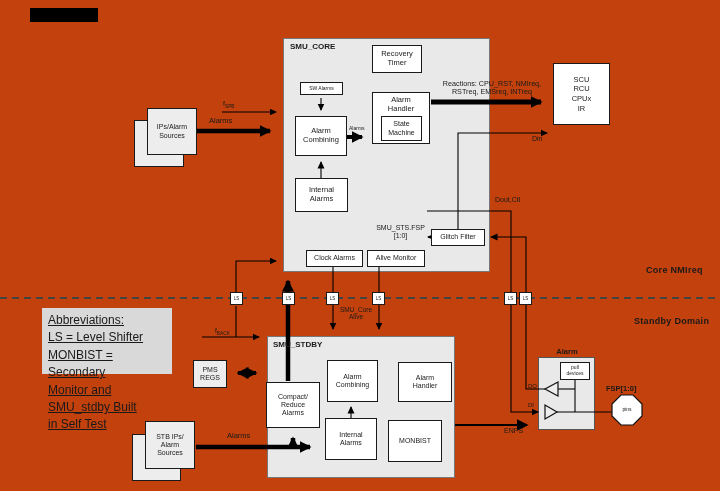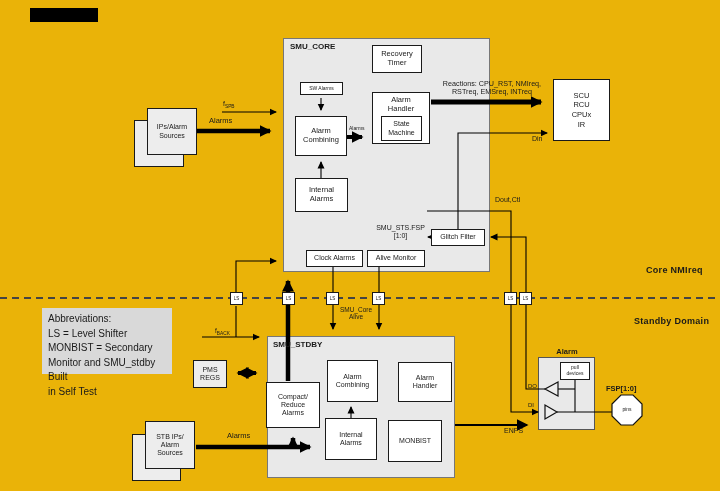--- a/index.html
+++ b/index.html
@@ -1,36 +1,36 @@
 <!DOCTYPE html>
 <html><head>
 <meta charset="utf-8">
 <style>
   html,body{margin:0;padding:0;background:#fff;}
   body{font-family:"Liberation Sans", sans-serif;color:#1a1a1a;}
-  .canvas{position:relative;width:720px;height:491px;background:#eab308;overflow:hidden;}
+  .canvas{position:relative;width:720px;height:491px;background:#c2410c;overflow:hidden;}
   .bigbox{position:absolute;background:#e9e9e9;border:1px solid #777;box-sizing:border-box;z-index:1;}
   .box{position:absolute;background:#fff;border:1px solid #1a1a1a;box-sizing:border-box;
        display:flex;align-items:center;justify-content:center;text-align:center;
        font-size:7.5px;line-height:1.18;white-space:pre-line;z-index:3;}
   .box.gray{background:#ededed;}
   .box.top{align-items:flex-start;padding-top:3px;}
   .box.tinytxt{font-size:5px;}
   .ls{font-size:4.5px;}
   .lbl{position:absolute;font-size:7px;line-height:1.15;white-space:pre-line;z-index:4;}
   .lbl.b{font-weight:bold;}
   .lbl.c{text-align:center;}
   .lbl.t5{font-size:5px;}
   .lbl.t6{font-size:6px;}
   .lbl.t65{font-size:6.5px;}
   .lbl.t75{font-size:7.5px;}
   .lbl.t8{font-size:8px;}
   .lbl.t9{font-size:9px;letter-spacing:0.3px;}
-  .abbrev{position:absolute;background:#d9d9d9;font-size:10px;line-height:1.45;
-          white-space:pre-line;padding:4px 0 0 6px;box-sizing:border-box;z-index:3;}
+  .abbrev{position:absolute;background:#d9d9d9;font-size:12px;line-height:1.45;
+          white-space:pre-line;padding:4px 0 0 6px;box-sizing:border-box;z-index:3;text-decoration:underline;}
   .blackbar{position:absolute;background:#000;z-index:4;}
   sub.sg{font-size:4.8px;}
   svg.wires{position:absolute;left:0;top:0;z-index:2;}
 </style>
 </head>
 <body>
 
 <div class="canvas">
 
   <div class="blackbar" style="left:30px;top:8px;width:68px;height:14px"></div>
@@ -108,21 +108,21 @@
   <div class="box" style="left:431px;top:229px;width:54px;height:17px;font-size:7px">
     <span>Glitch Filter</span></div>
   <div class="box" style="left:306px;top:250px;width:57px;height:17px;font-size:7px">
     <span>Clock Alarms</span></div>
   <div class="box" style="left:367px;top:250px;width:58px;height:17px;font-size:7px">
     <span>Alive Monitor</span></div>
   <div class="lbl t5" style="left:349px;top:126px">Alarms</div>
   <div class="lbl c" style="left:374px;top:224px;width:53px">SMU_STS.FSP
 [1:0]</div>
 
-  <div class="box" style="left:553px;top:79px;width:57px;height:62px;line-height:1.3">
+  <div class="box" style="left:553px;top:63px;width:57px;height:62px;line-height:1.3">
     <span>SCU
 RCU
 CPUx
 IR</span></div>
   <div class="lbl c" style="left:432px;top:80px;width:120px;font-size:7.2px">Reactions: CPU_RST, NMIreq,
 RSTreq, EMSreq, INTreq</div>
   <div class="lbl" style="left:532px;top:135px">Din</div>
   <div class="lbl" style="left:495px;top:196px">Dout,Ctl</div>
 
   <div class="box gray" style="left:134px;top:120px;width:50px;height:47px"></div>

